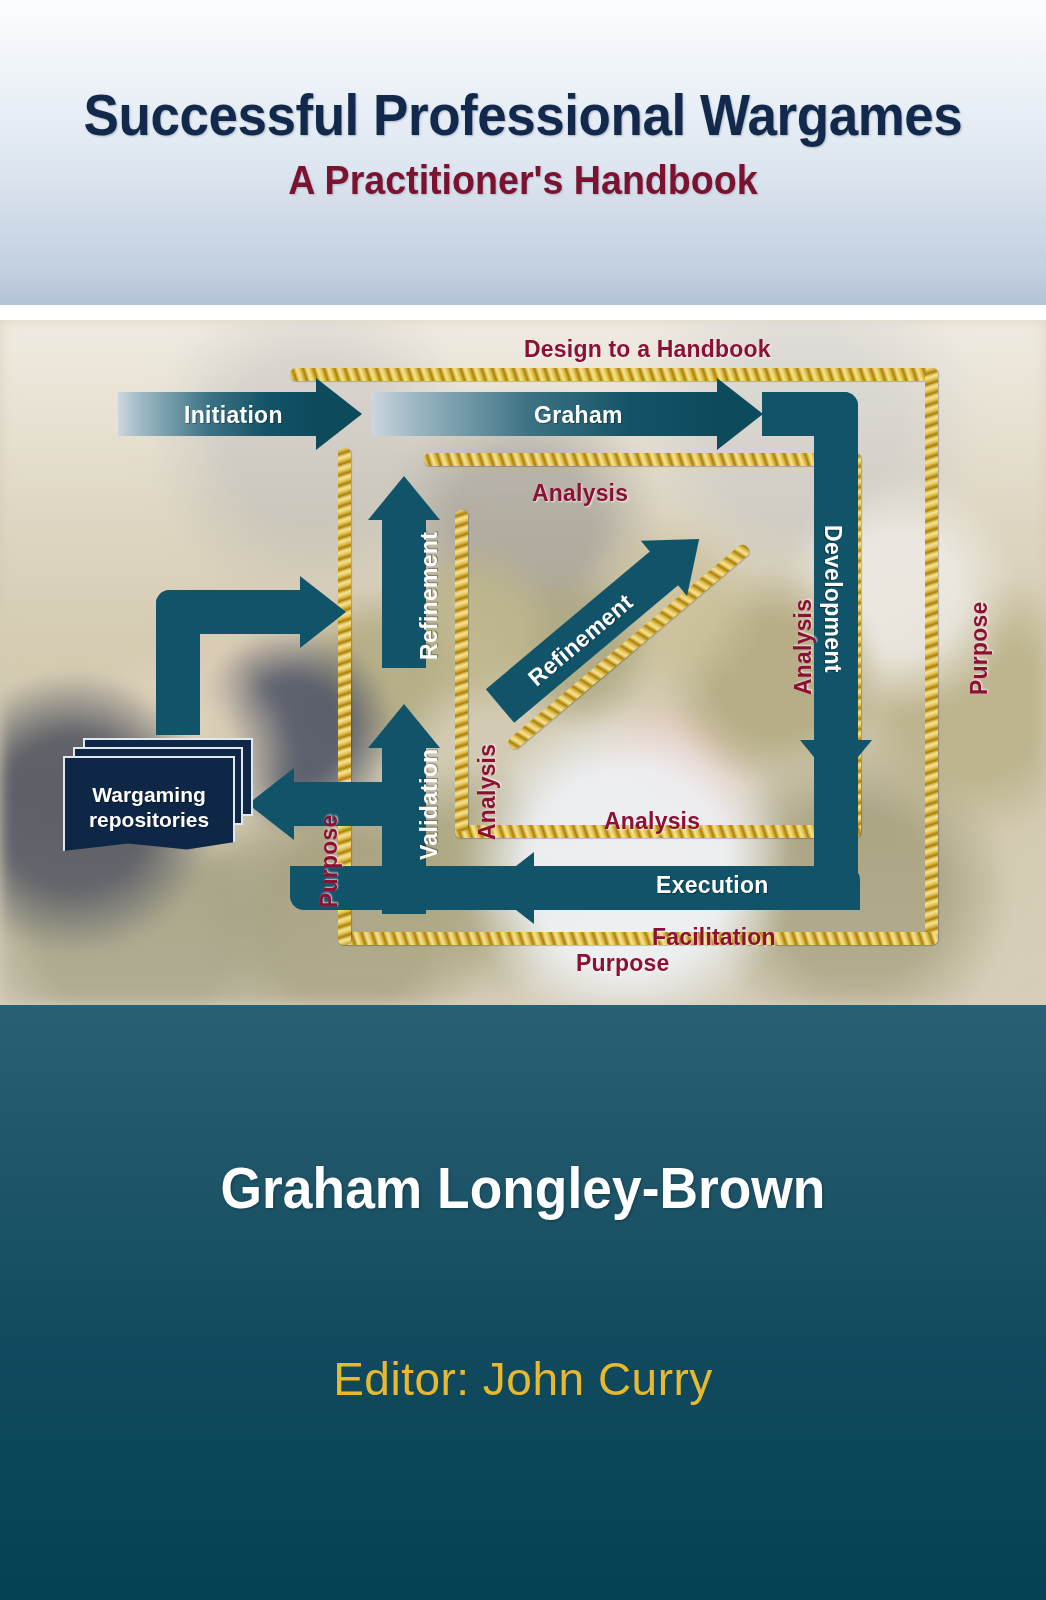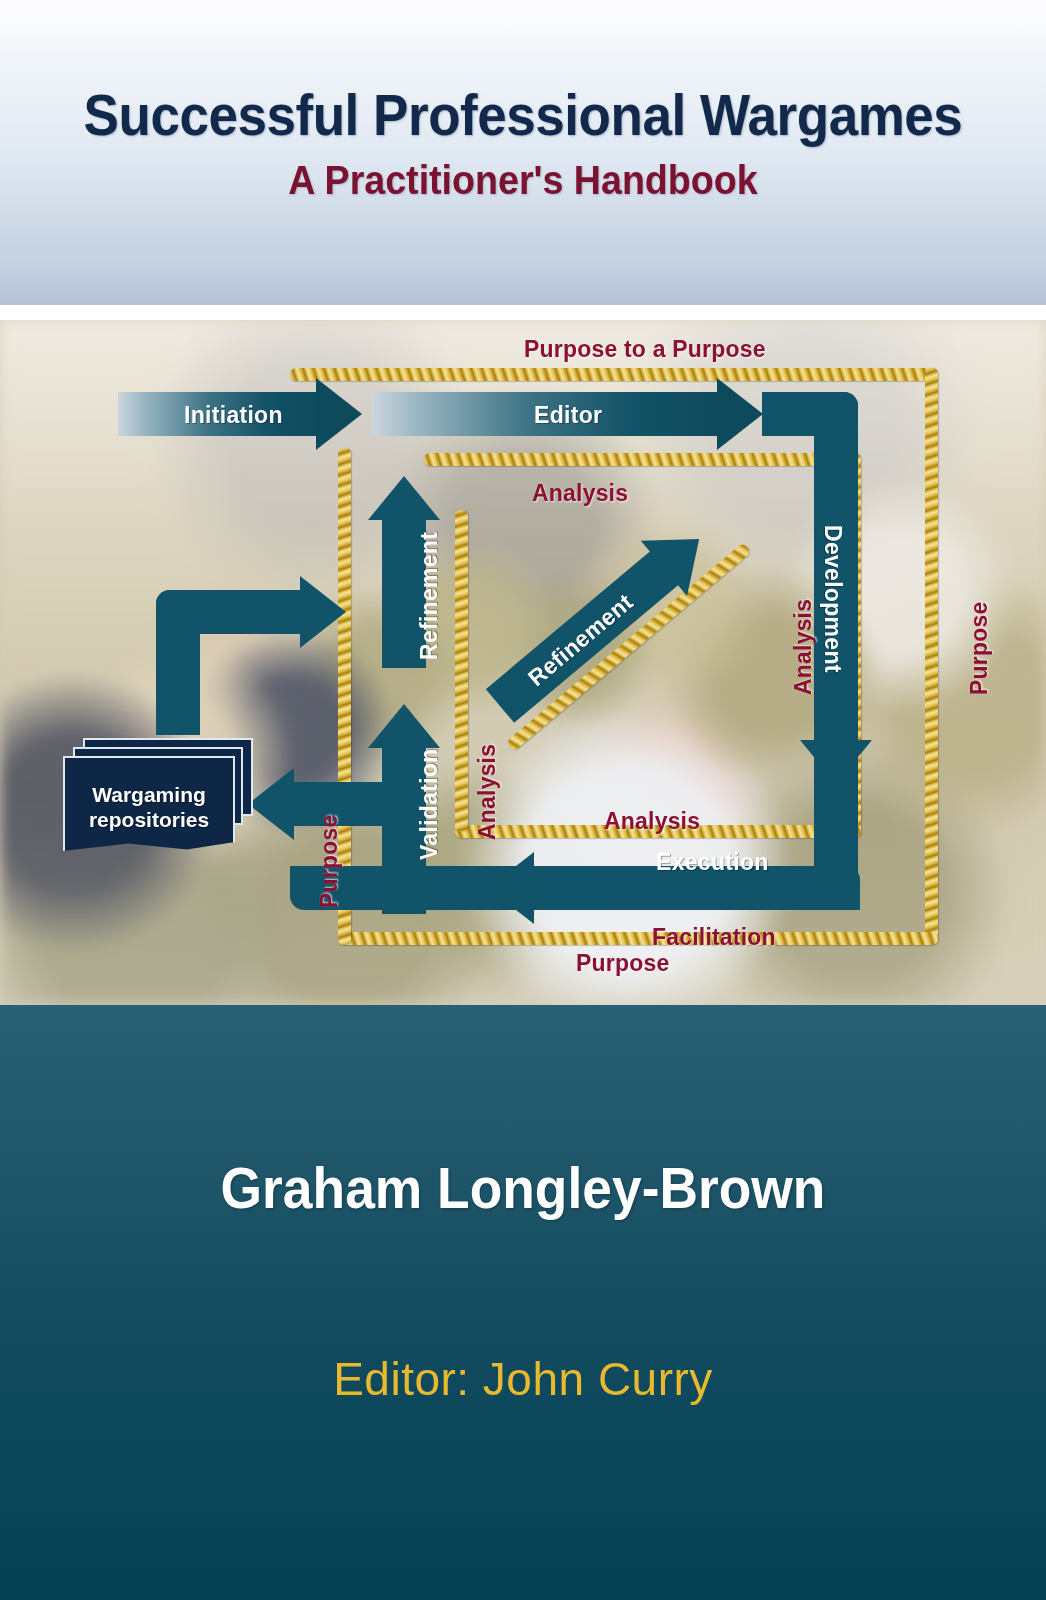--- a/index.html
+++ b/index.html
@@ -240,31 +240,31 @@
     <div class="rope-v" style="left:455px; top:190px; height:322px;"></div>
 
     <div class="rope-diag" style="left:510px; top:420px; width:310px; transform:rotate(-40deg); transform-origin:left center;"></div>
 
     <div class="arrow-band" style="left:118px; top:72px; width:200px;"></div>
     <div class="arrow-head-r" style="left:316px; top:58px; border-left-color:#0d4a5c;"></div>
     <div class="lbl-white" style="left:184px; top:82px;">Initiation</div>
 
     <div class="arrow-band" style="left:372px; top:72px; width:347px;"></div>
     <div class="arrow-head-r" style="left:717px; top:58px;"></div>
-    <div class="lbl-white" style="left:534px; top:82px;">Editor</div>
+    <div class="lbl-white" style="left:534px; top:82px;">Graham</div>
 
     <div class="arrow-shaft-h" style="left:762px; top:72px; width:96px; border-top-right-radius:14px;"></div>
     <div class="arrow-shaft-v" style="left:814px; top:72px; height:350px; border-top-right-radius:14px;"></div>
     <div class="arrow-head-d" style="left:800px; top:420px;"></div>
     <div class="lbl-white rot-cw" style="left:846px; top:205px;">Development</div>
 
     <div class="arrow-shaft-v" style="left:814px; top:420px; height:148px;"></div>
     <div class="arrow-shaft-h" style="left:530px; top:546px; width:330px; border-top-right-radius:14px;"></div>
     <div class="arrow-head-l" style="left:488px; top:532px;"></div>
-    <div class="lbl-white" style="left:656px; top:529px;text-align:center;">Execution</div>
+    <div class="lbl-white" style="left:656px; top:552px;text-align:center;">Execution</div>
 
     <div class="arrow-shaft-h" style="left:290px; top:546px; width:242px; border-bottom-left-radius:14px;"></div>
     <div class="arrow-shaft-v" style="left:382px; top:428px; height:166px;"></div>
     <div class="arrow-head-u" style="left:368px; top:384px;"></div>
     <div class="lbl-white rot-ccw" style="left:416px; top:540px;">Validation</div>
 
     <div class="arrow-shaft-v" style="left:382px; top:200px; height:148px;"></div>
     <div class="arrow-head-u" style="left:368px; top:156px;"></div>
     <div class="lbl-white rot-ccw" style="left:416px; top:340px;">Refinement</div>
 
@@ -288,21 +288,21 @@
       <div class="repo-card c1"></div>
       <div class="repo-card c2"></div>
       <div class="repo-card c3"></div>
       <div class="repo-wave"></div>
       <div class="repo-text" style="top:45px;">
         <span>Wargaming</span><br>
         <span>repositories</span>
       </div>
     </div>
 
-    <div class="lbl-red" style="left:524px; top:16px;">Purpose to a Purpose</div>
+    <div class="lbl-red" style="left:524px; top:16px;">Design to a Handbook</div>
     <div class="lbl-red" style="left:532px; top:160px;">Analysis</div>
     <div class="lbl-red" style="left:604px; top:488px;">Analysis</div>
     <div class="lbl-red rot-ccw" style="left:474px; top:520px;">Analysis</div>
     <div class="lbl-red rot-ccw" style="left:790px; top:375px;">Analysis</div>
 
     <div class="lbl-red rot-ccw" style="left:966px; top:375px;">Purpose</div>
     <div class="lbl-red rot-ccw" style="left:316px; top:588px;">Purpose</div>
     <div class="lbl-red" style="left:576px; top:630px;">Purpose</div>
     <div class="lbl-red" style="left:652px; top:604px;">Facilitation</div>
   </div>

